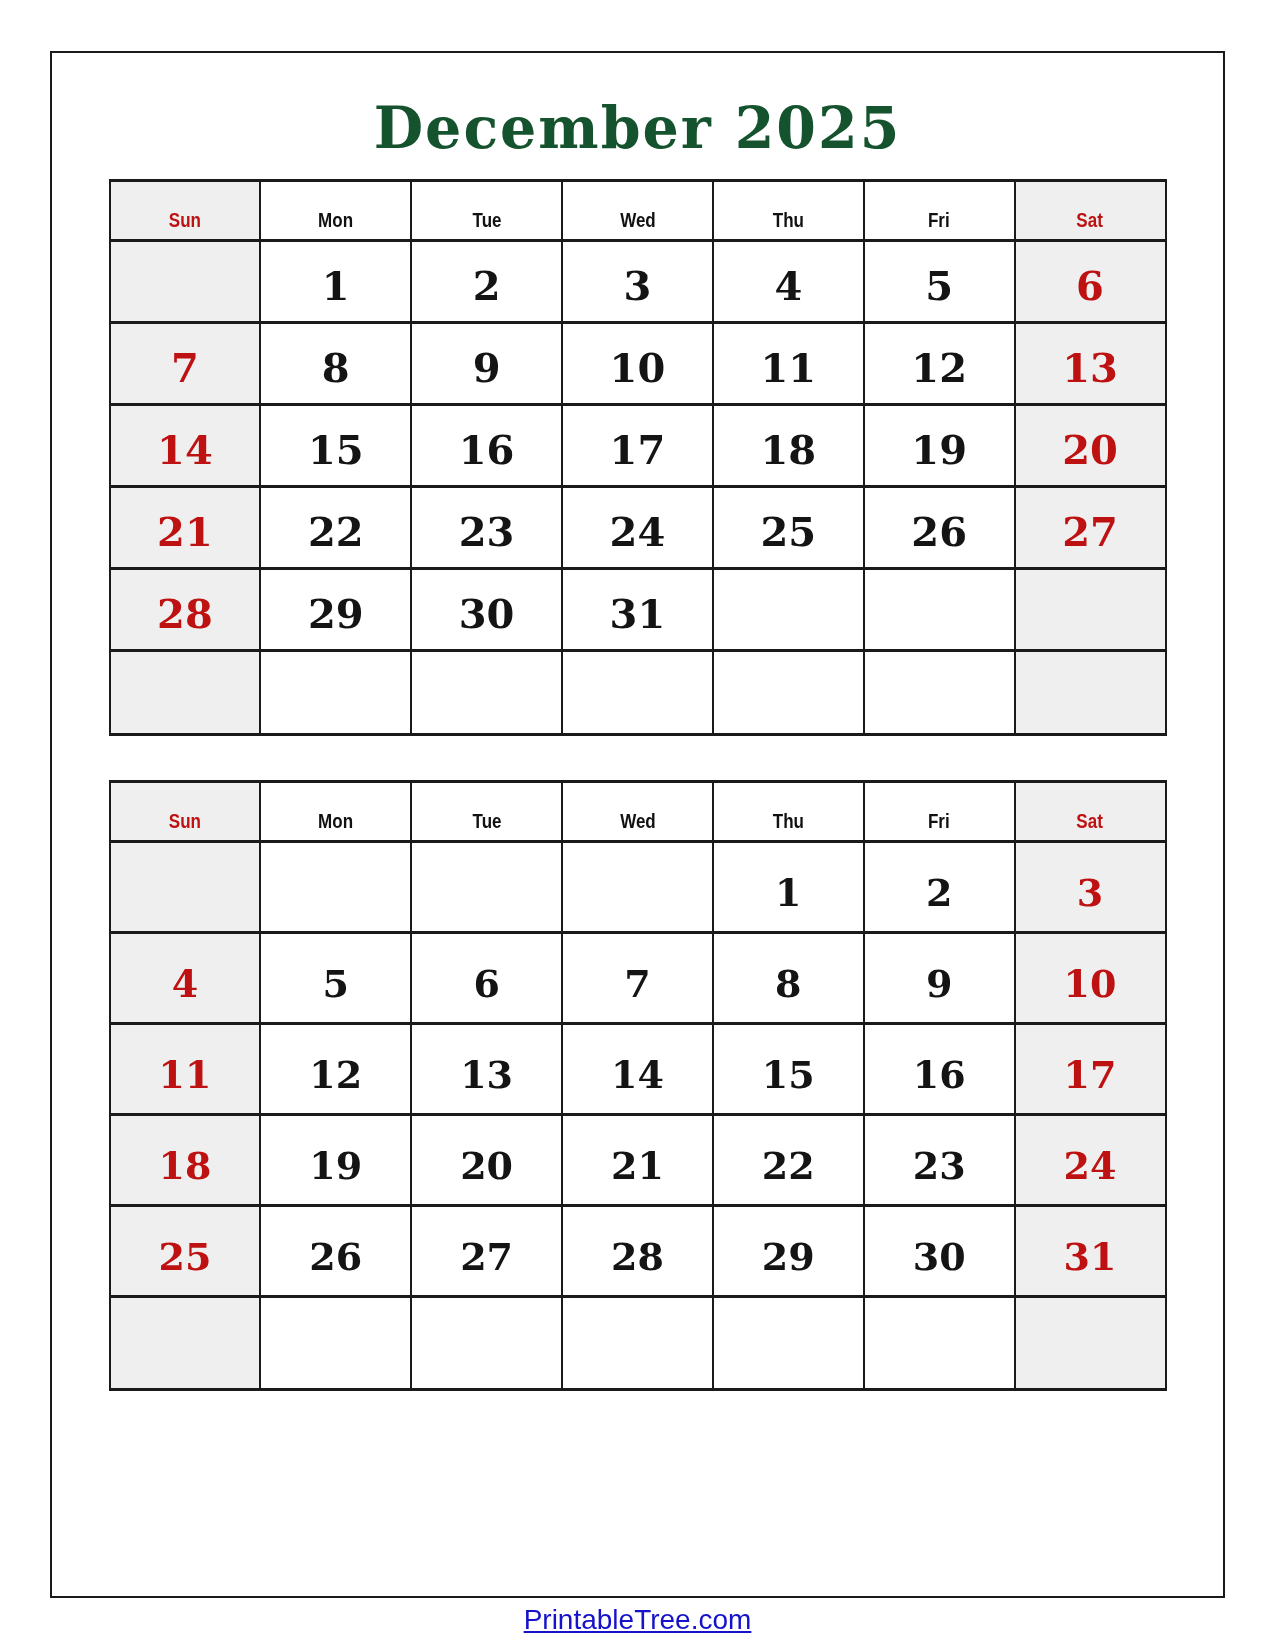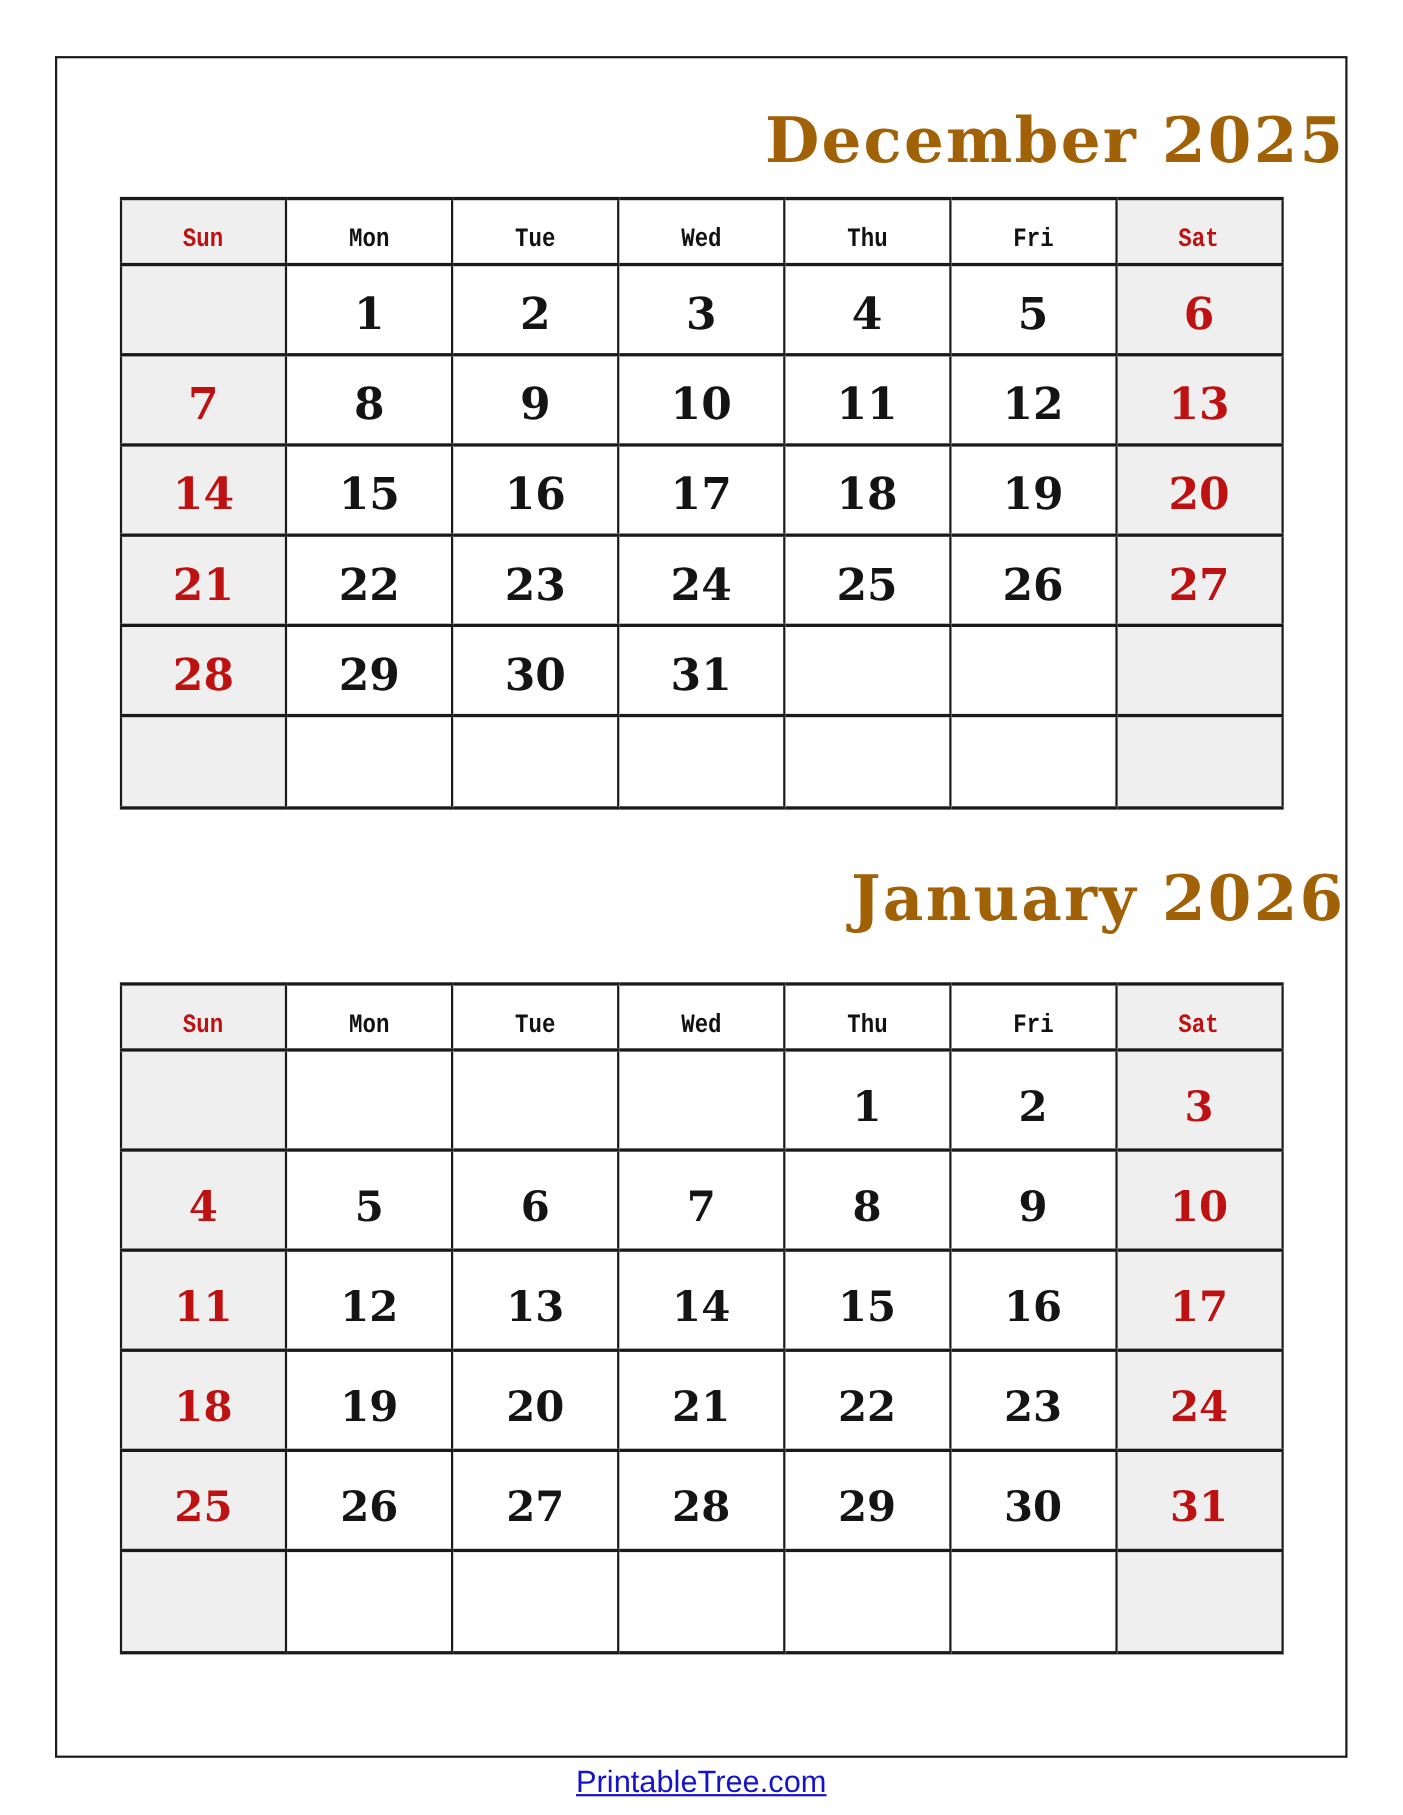--- a/index.html
+++ b/index.html
@@ -17,26 +17,26 @@
     position: relative;
   }
   .sheet {
     position: absolute;
     left: 50px; top: 51px;
     width: 1175px; height: 1547px;
     border: 2px solid var(--border-black);
     background: #ffffff;
   }
   .month-title {
-    text-align: right;
+    text-align: center;
     font-family: "DejaVu Serif", serif;
     font-weight: bold;
     font-size: 57px;
     letter-spacing: 2px;
-    color: #a16207;
+    color: #14532d;
     line-height: 1.15;
   }
   .title-dec { margin-top: 42px; }
   .title-jan { margin-top: 48px; }
   table.calendar {
     border-collapse: collapse;
     table-layout: fixed;
     width: 1058px;
     margin: 0 auto;
   }
@@ -45,23 +45,23 @@
   .calendar th, .calendar td {
     border: 2px solid var(--border-black);
     border-top-width: 3px;
     border-bottom-width: 3px;
     text-align: center;
     vertical-align: bottom;
     background: #ffffff;
   }
   .calendar th {
     height: 60px;
-    font-family: Liberation Mono, monospace;
+    font-family: Liberation Sans, sans-serif;
     font-weight: 700;
-    font-size: 24px;
+    font-size: 20px;
     color: #111111;
     padding-bottom: 7px;
   }
   .calendar th .condense {
     display: inline-block;
     transform: scaleX(0.85);
   }
   .calendar td {
     font-family: "DejaVu Serif", serif;
     font-weight: bold;
@@ -159,21 +159,20 @@
           <td></td>
           <td></td>
           <td></td>
           <td></td>
           <td></td>
           <td class="weekend"></td>
         </tr>
       </tbody>
     </table>
 
-  <h1 class="month-title title-jan">January 2026</h1>
 
   <table class="calendar cal-jan">
       <thead>
         <tr>
           <th class="weekend"><span class="condense">Sun</span></th>
           <th><span class="condense">Mon</span></th>
           <th><span class="condense">Tue</span></th>
           <th><span class="condense">Wed</span></th>
           <th><span class="condense">Thu</span></th>
           <th><span class="condense">Fri</span></th>

